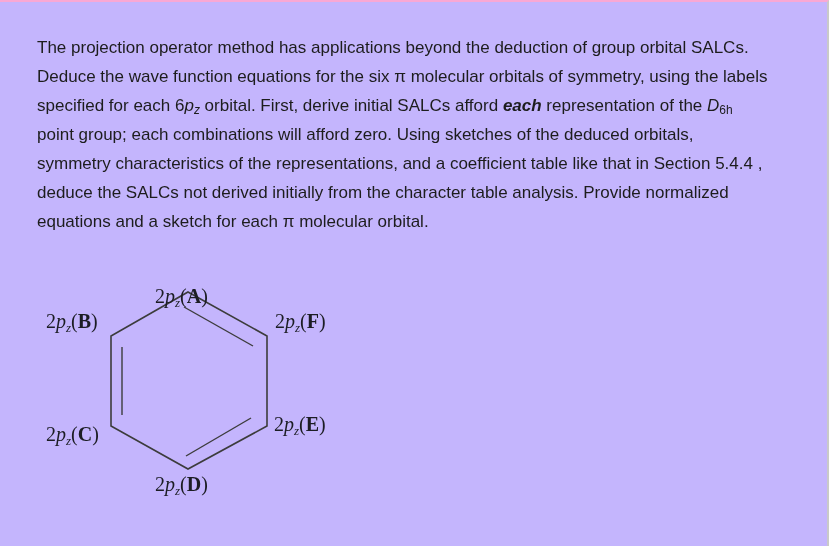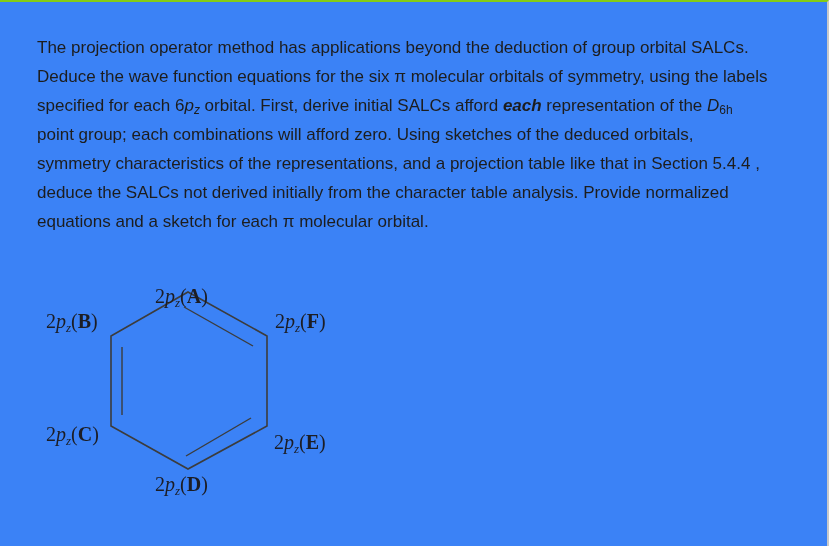--- a/index.html
+++ b/index.html
@@ -6,23 +6,23 @@
   body {
     width: 829px; height: 546px;
     background: #ffffff;
     position: relative;
     overflow: hidden;
     font-family: "Liberation Sans", sans-serif;
     color: #1d1d1d;
   }
   .page {
     position: absolute; inset: 0;
-    border-top: 2px solid #84cc16;
+    border-top: 2px solid #f9a8d4;
     border-right: 2px solid #c9c9c9;
-    background: #3b82f6;
+    background: #c4b5fd;
   }
   
   .problem {
     position: absolute;
     left: 37px; top: 31px;
     width: 785px;
     font-size: 17px;
     line-height: 29px;
     color: #1d1d1d;
   }
@@ -53,34 +53,34 @@
     font-size: 13px;
     line-height: 0;
     vertical-align: -4px;
     font-style: italic;
   }
   .orb b { font-weight: bold; }
   .orb-a { left: 155px; top: 11px; margin-top: 26px; }
   .orb-b { left: 46px;  top: 62px; }
   .orb-c { left: 46px;  top: 175px; }
   .orb-d { left: 155px; top: 225px; }
-  .orb-e { left: 274px; top: 183px; }
+  .orb-e { left: 274px; top: 165px; }
   .orb-f { left: 275px; top: 62px; }
 </style>
 </head>
 <body>
 
 <div class="page">
 
   <div class="problem">
     <div class="pline"><span>The projection operator method has applications beyond the deduction of group orbital SALCs.</span></div>
     <div class="pline"><span>Deduce the wave function equations for the six π molecular orbitals of symmetry, using the labels</span></div>
     <div class="pline"><span>specified for each 6</span><i>p</i><sub class="sub-i">z</sub><span> orbital. First, derive initial SALCs afford </span><b><i>each</i></b><span> representation of the </span><i>D</i><sub>6h</sub></div>
     <div class="pline"><span>point group; each combinations will afford zero. Using sketches of the deduced orbitals,</span></div>
-    <div class="pline"><span>symmetry characteristics of the representations, and a projection table like that in Section 5.4.4 ,</span></div>
+    <div class="pline"><span>symmetry characteristics of the representations, and a coefficient table like that in Section 5.4.4 ,</span></div>
     <div class="pline"><span>deduce the SALCs not derived initially from the character table analysis. Provide normalized</span></div>
     <div class="pline"><span>equations and a sketch for each π molecular orbital.</span></div>
   </div>
 
   <div class="diagram">
 
     <svg class="ring-svg" width="175" height="192" viewBox="0 0 175 192">
       <polygon points="88,7 167,51 167,141 88,184 11,141 11,51" fill="none" stroke="#3c3c3c" stroke-width="1.6"></polygon>
       <line x1="84" y1="22" x2="153" y2="61" stroke="#3c3c3c" stroke-width="1.4"></line>
       <line x1="22" y1="62" x2="22" y2="130" stroke="#3c3c3c" stroke-width="1.4"></line>

